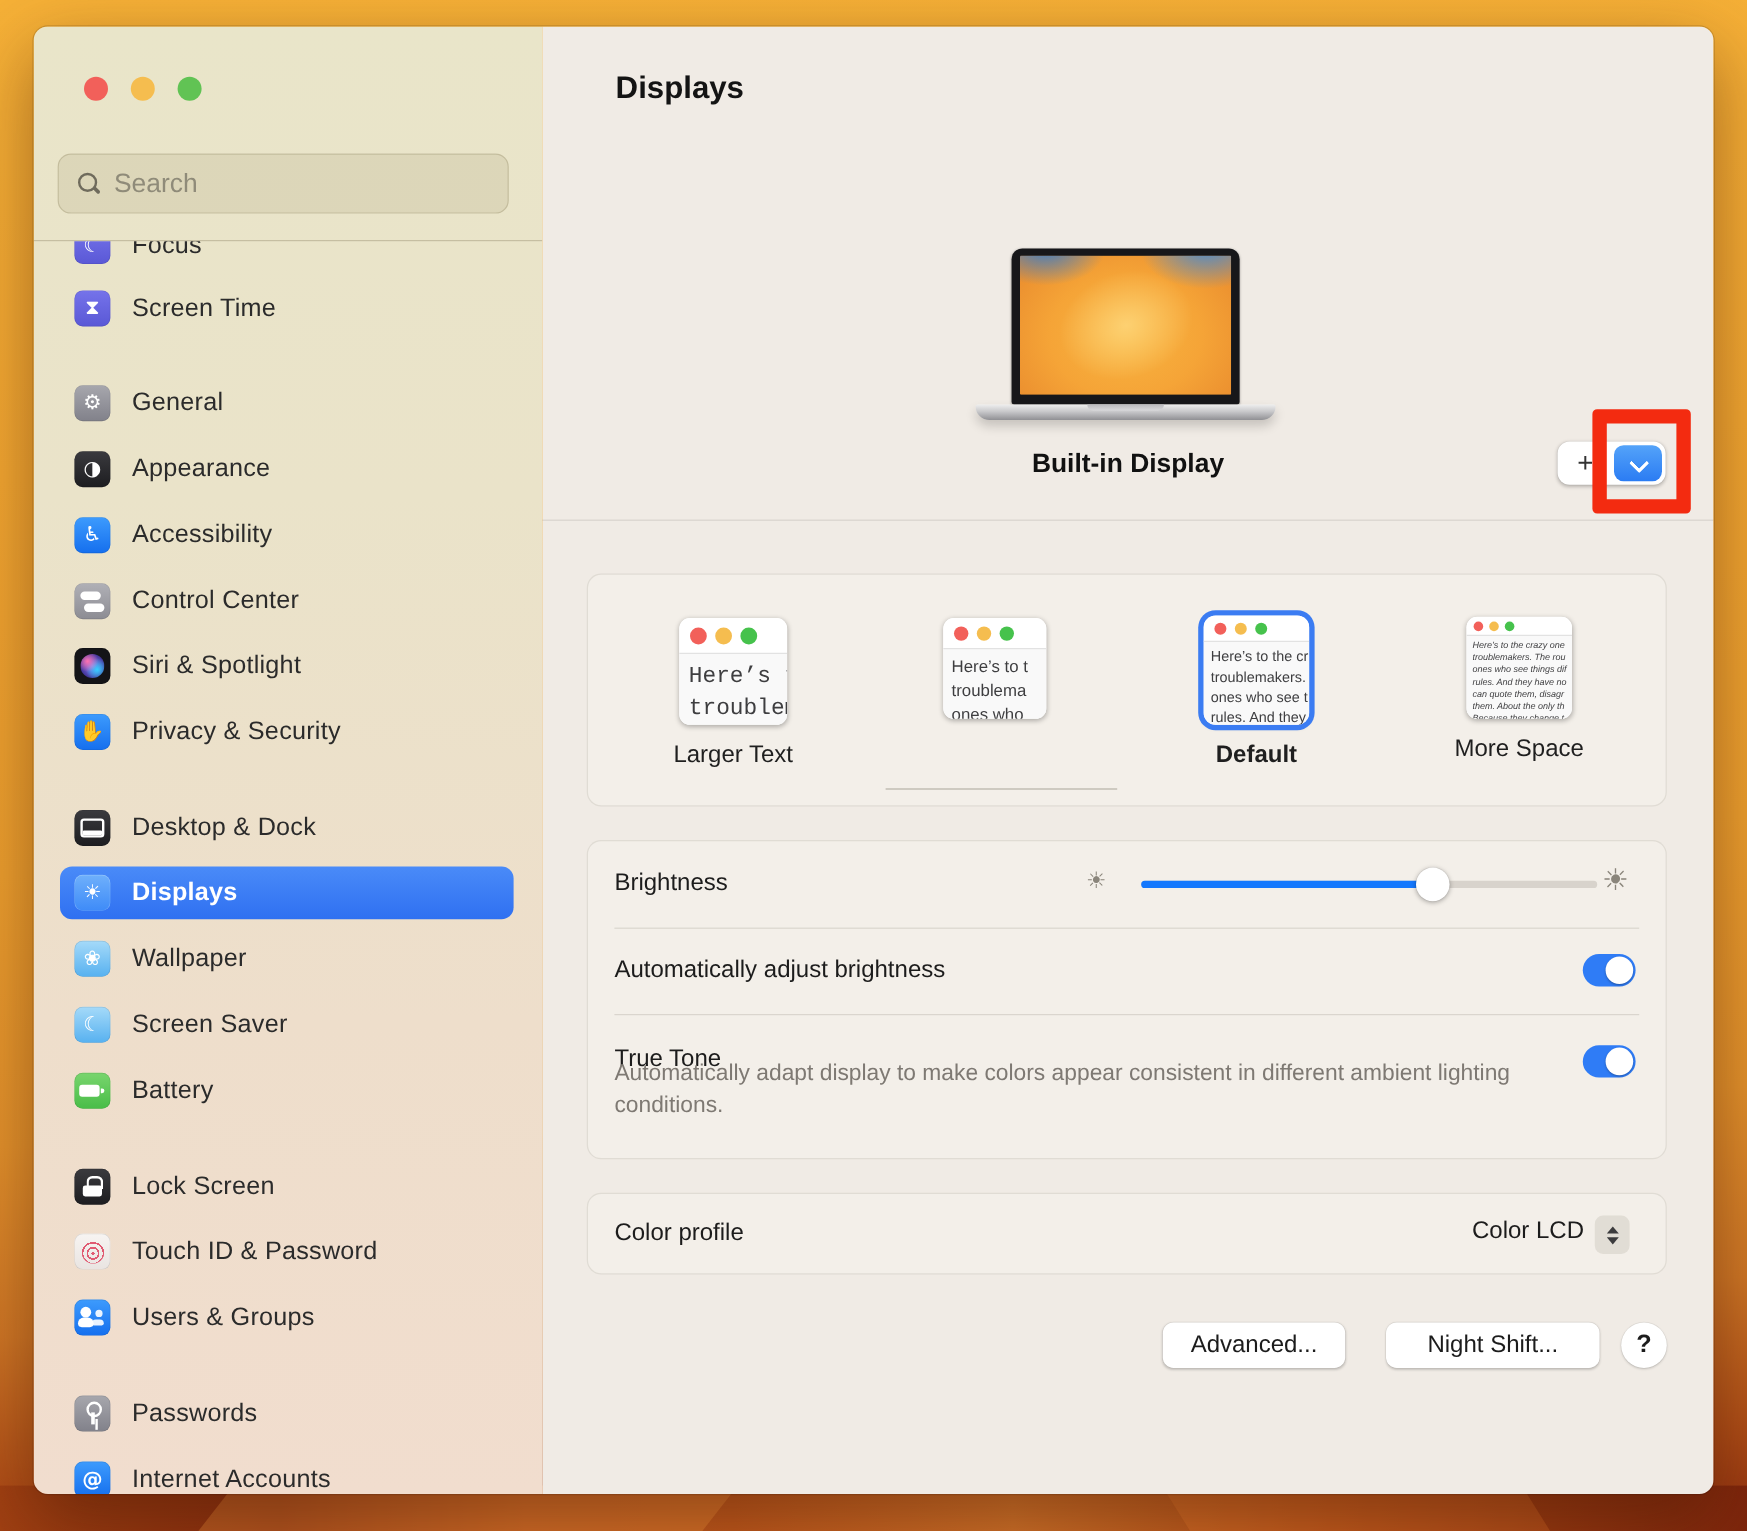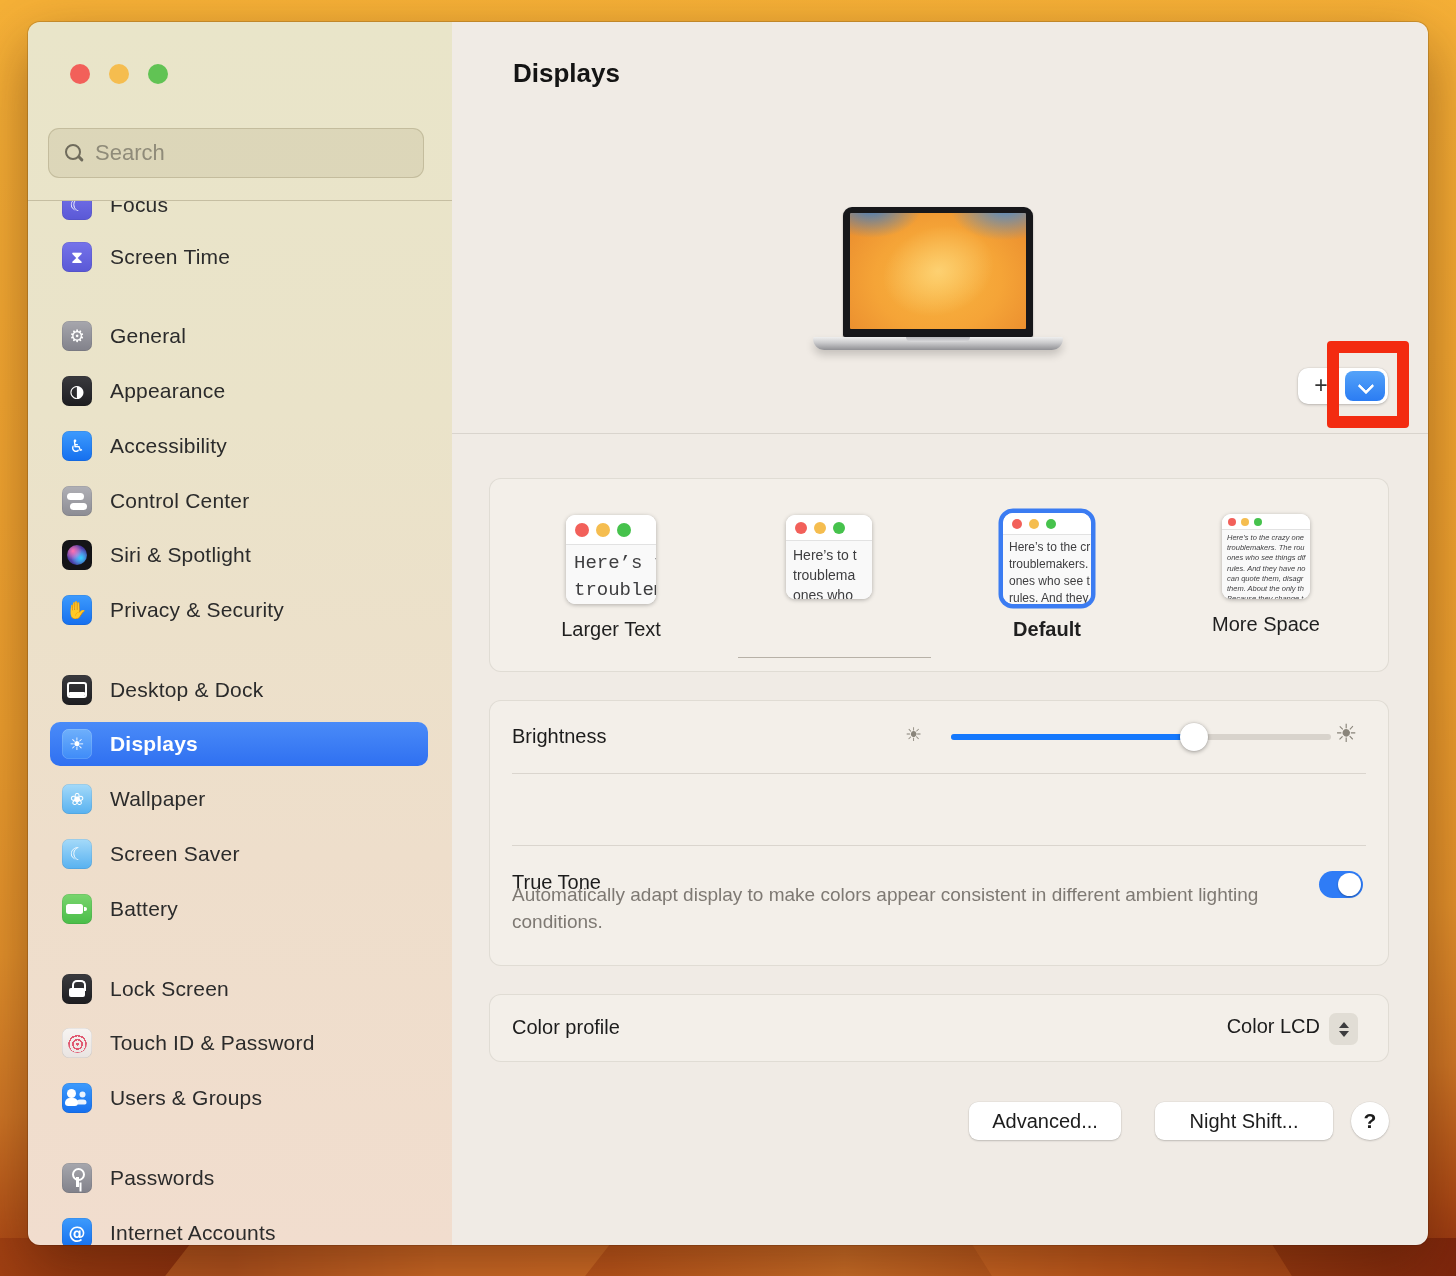--- a/index.html
+++ b/index.html
@@ -323,20 +323,21 @@
 
   <main class="main">
     <div class="page-title">Displays</div>
 
     <div class="laptop">
       <div class="lap-screen">
           <div class="lap-wall"></div>
         </div>
       <div class="lap-base"></div>
     </div>
+    <div class="display-name">Built-in Display</div>
 
     <div class="add-btn">
       <span class="add-plus">+</span>
       <span class="add-chevron">
         <span class="chev-down"></span>
       </span>
     </div>
     <div class="red-box"></div>
 
     <div class="head-sep"></div>
@@ -417,20 +418,26 @@
         <span class="row-label">Brightness</span>
         <span class="sun dim">☀</span>
         <div class="slider">
           <div class="slider-fill" style="width: 64%;"></div>
           <div class="slider-thumb" style="left: 64%;"></div>
         </div>
         <span class="sun bright">☀</span>
       </div>
       <div class="inner-sep" style="top:72px;"></div>
 
+      <div class="b-row" style="top:72px;">
+        <span class="row-label">Automatically adjust brightness</span>
+        <div class="toggle" style="top:22px;">
+            <span class="knob"></span>
+          </div>
+      </div>
       <div class="inner-sep" style="top:144px;"></div>
 
       <div class="b-row" style="top:144px; height:122px;">
         <span class="row-label" style="top:26px; font-weight:400;">True Tone</span>
         <div class="toggle" style="top:26px;">
             <span class="knob"></span>
           </div>
       </div>
       <div class="tt-desc">Automatically adapt display to make colors appear consistent in different ambient lighting conditions.</div>
     </div>

